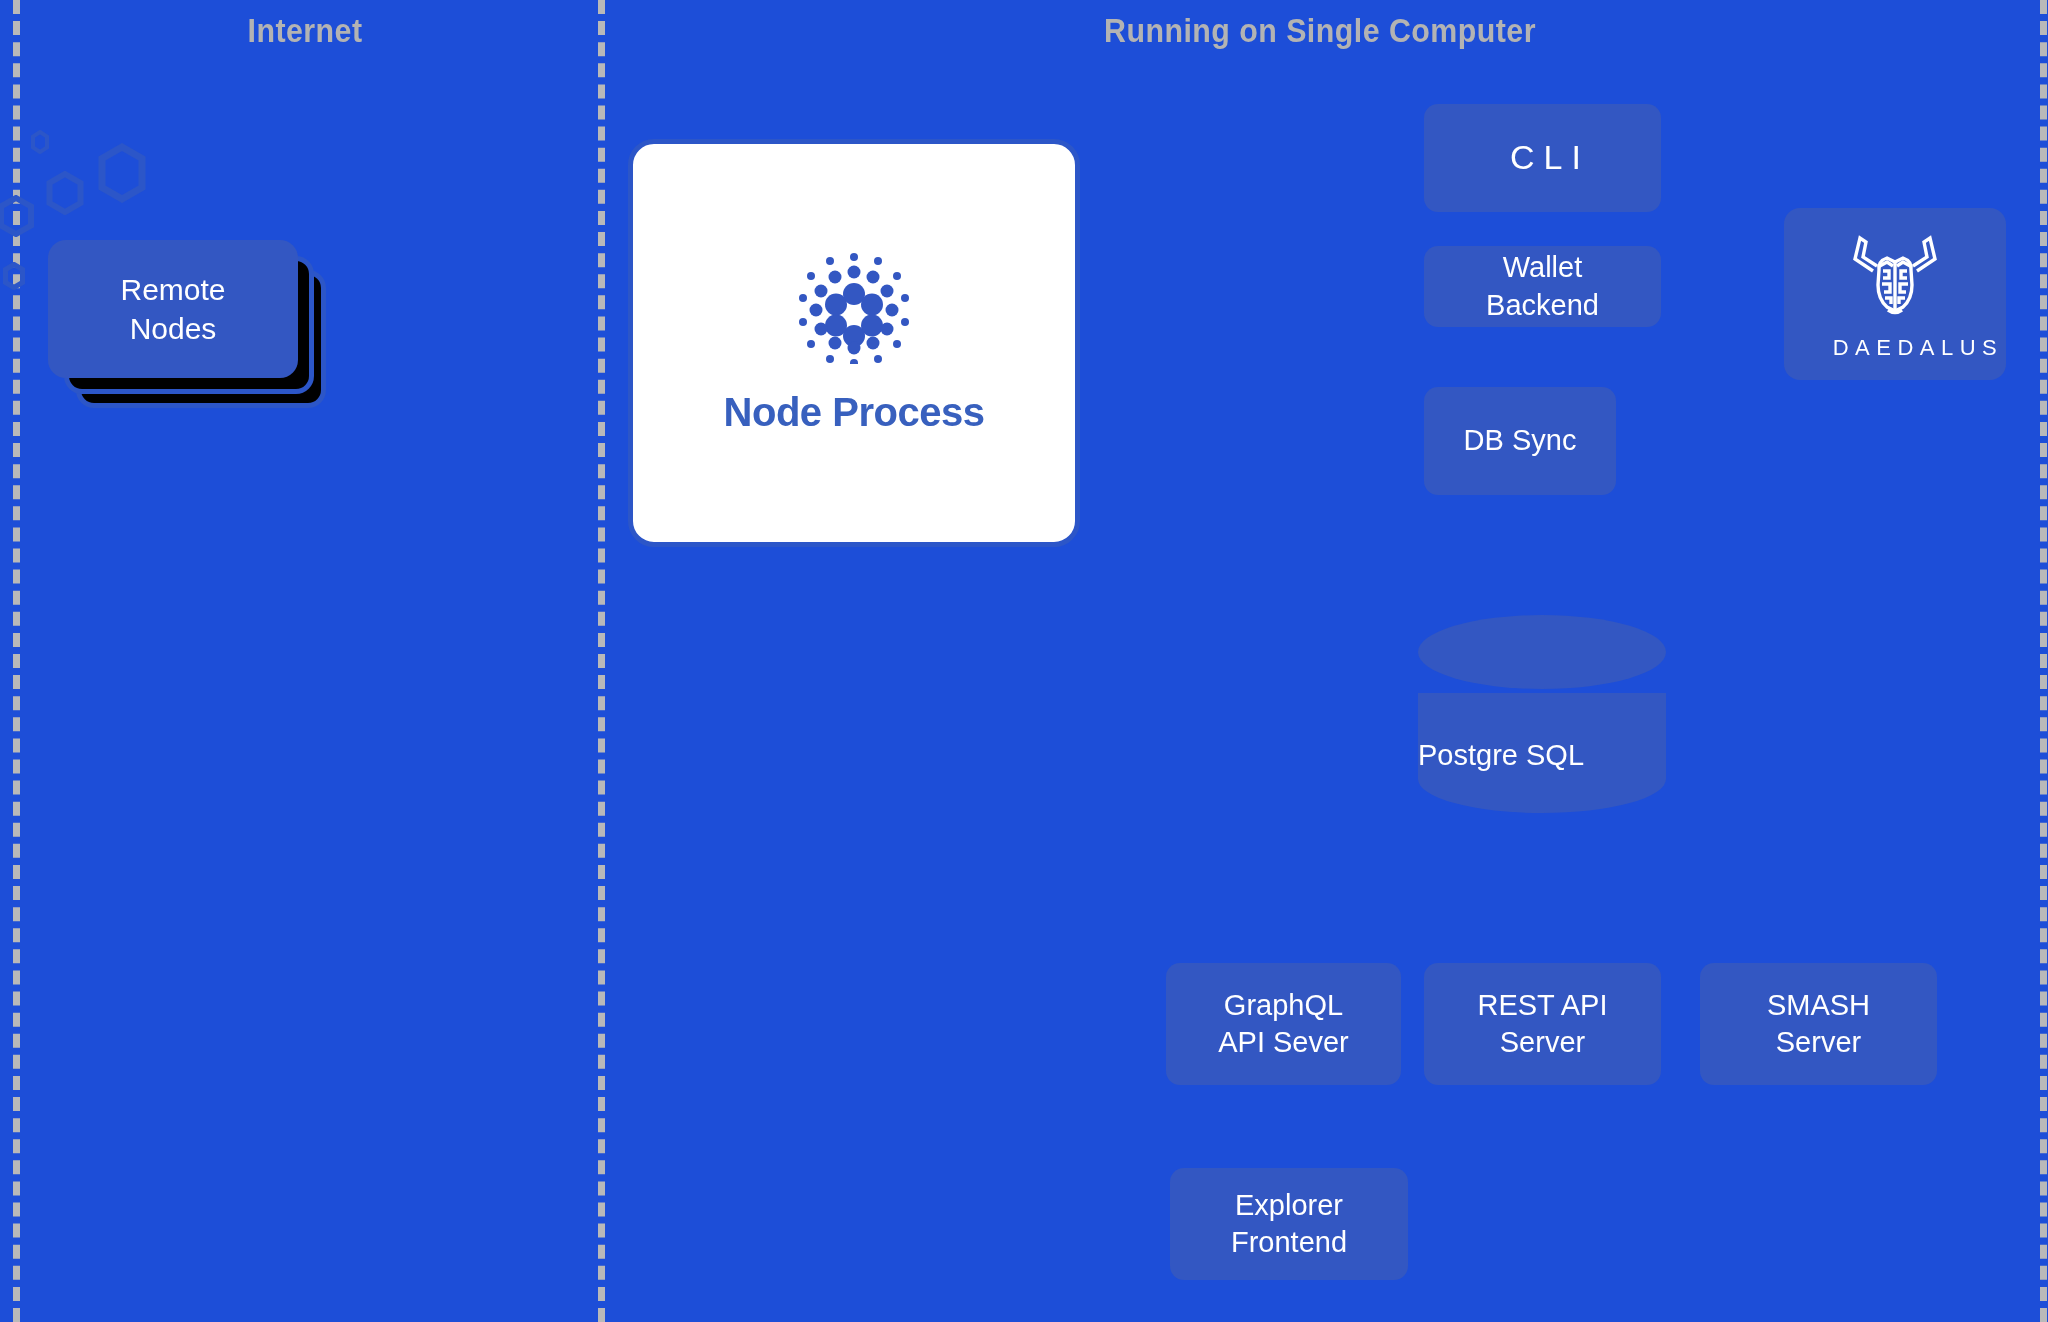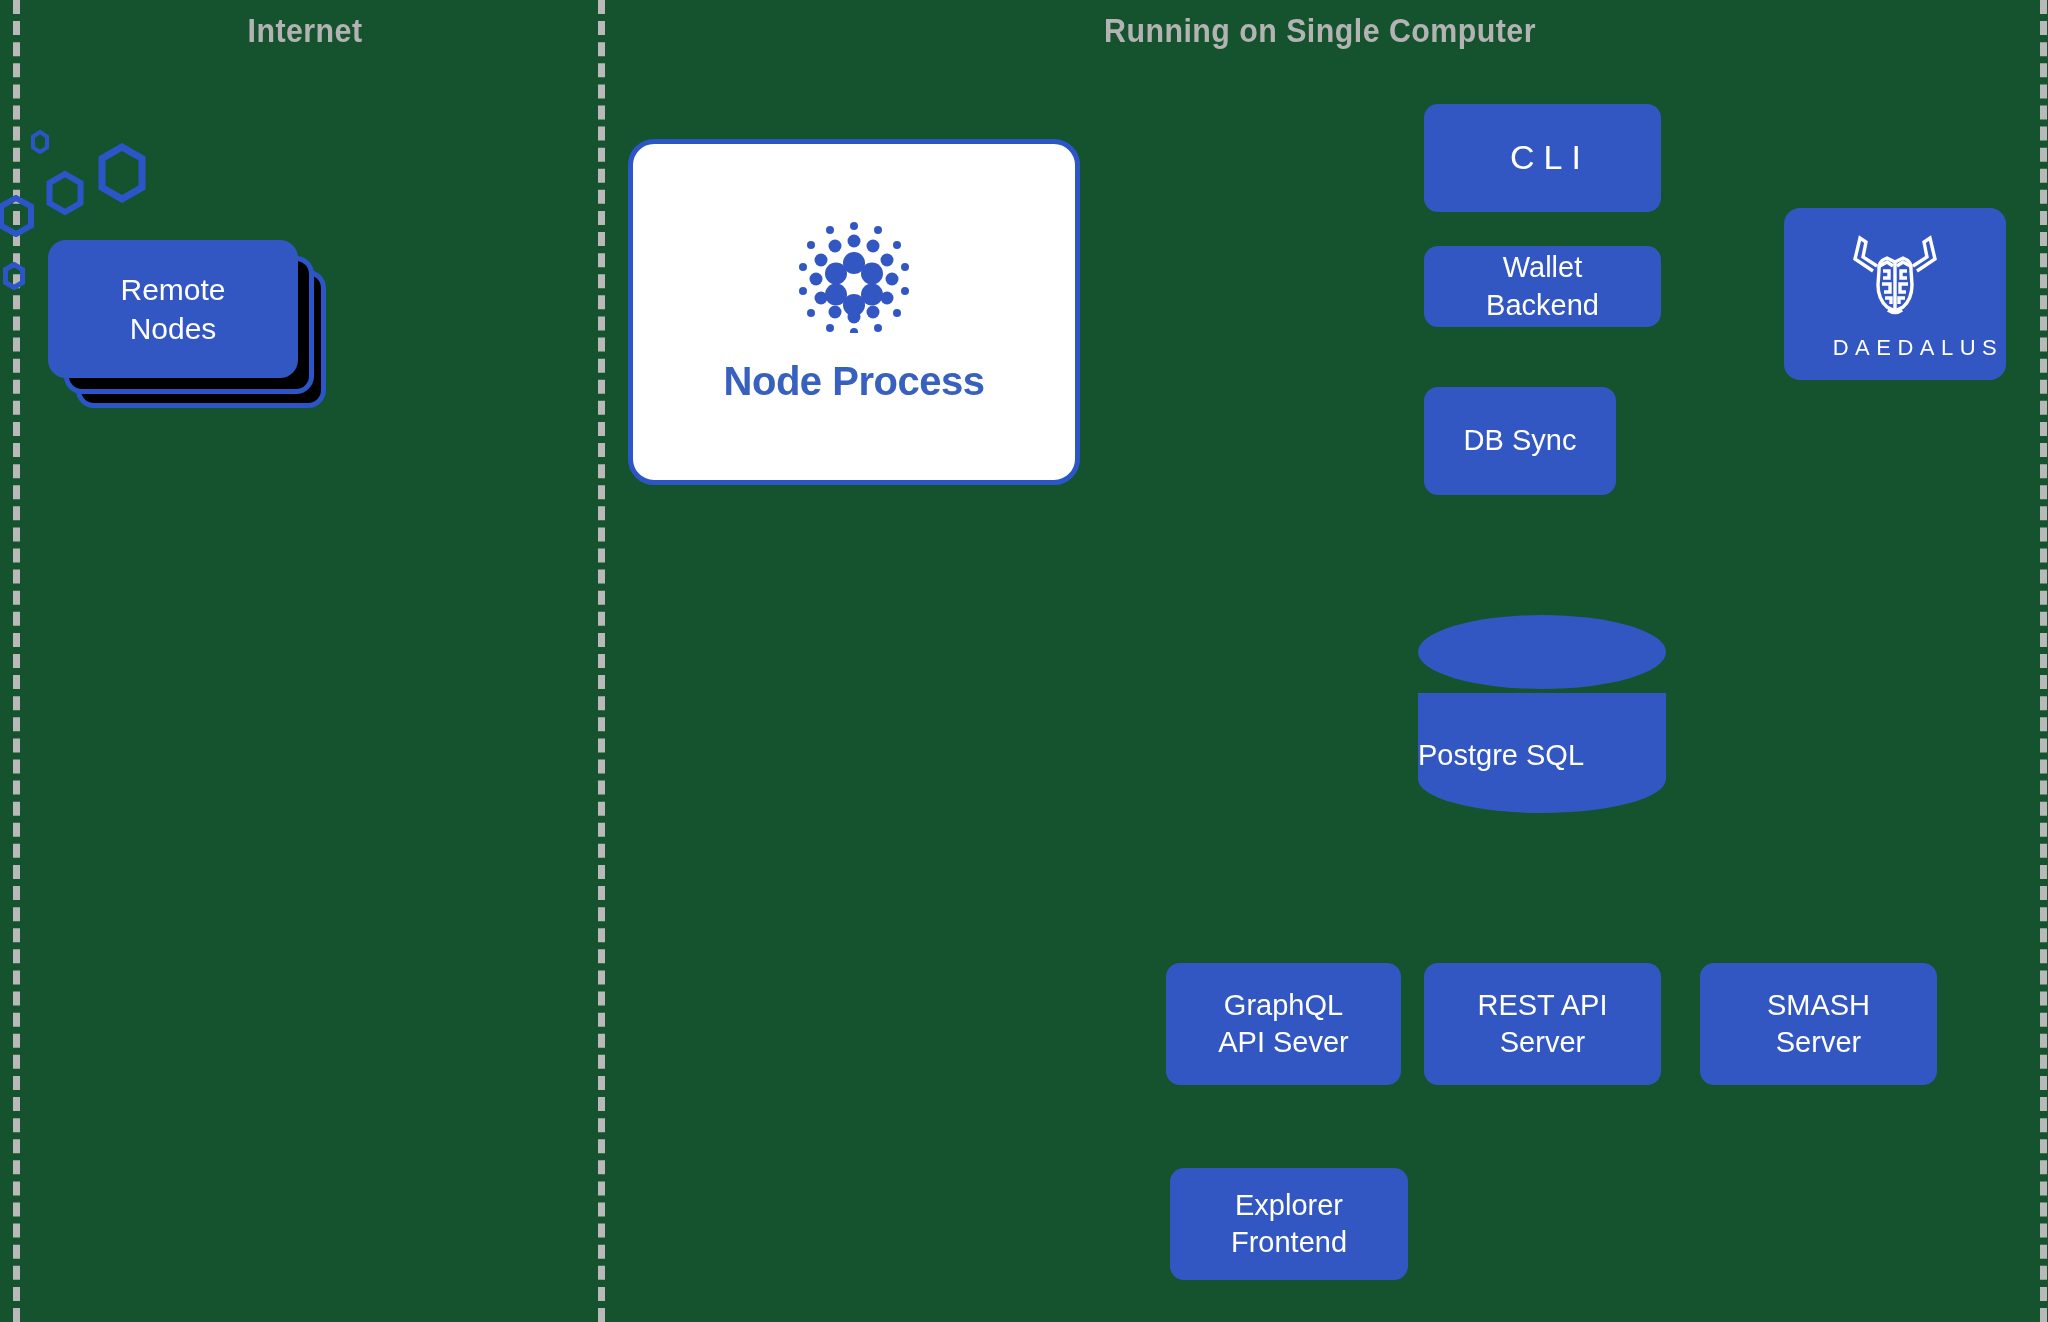--- a/index.html
+++ b/index.html
@@ -7,21 +7,21 @@
     padding: 0;
     background: #000000;
   }
   body {
     font-family: "Liberation Sans", sans-serif;
   }
   #stage {
     position: relative;
     width: 2048px;
     height: 1322px;
-    background: #14532d;
+    background: #1d4ed8;
     overflow: hidden;
   }
 
   
   .divider {
     position: absolute;
     top: 0;
     width: 0;
     height: 1322px;
     border-left: 7px dashed #b9b9b9;
@@ -86,21 +86,21 @@
 
   
   .hex { position: absolute; }
 
   
   .node-card {
     position: absolute;
     left: 628px;
     top: 139px;
     width: 452px;
-    height: 346px;
+    height: 408px;
     background: #ffffff;
     border: 5px solid #2C56C8;
     border-radius: 26px;
     box-sizing: border-box;
     display: flex;
     flex-direction: column;
     align-items: center;
     justify-content: center;
   }
   .node-card .logo { margin-bottom: 22px; }

